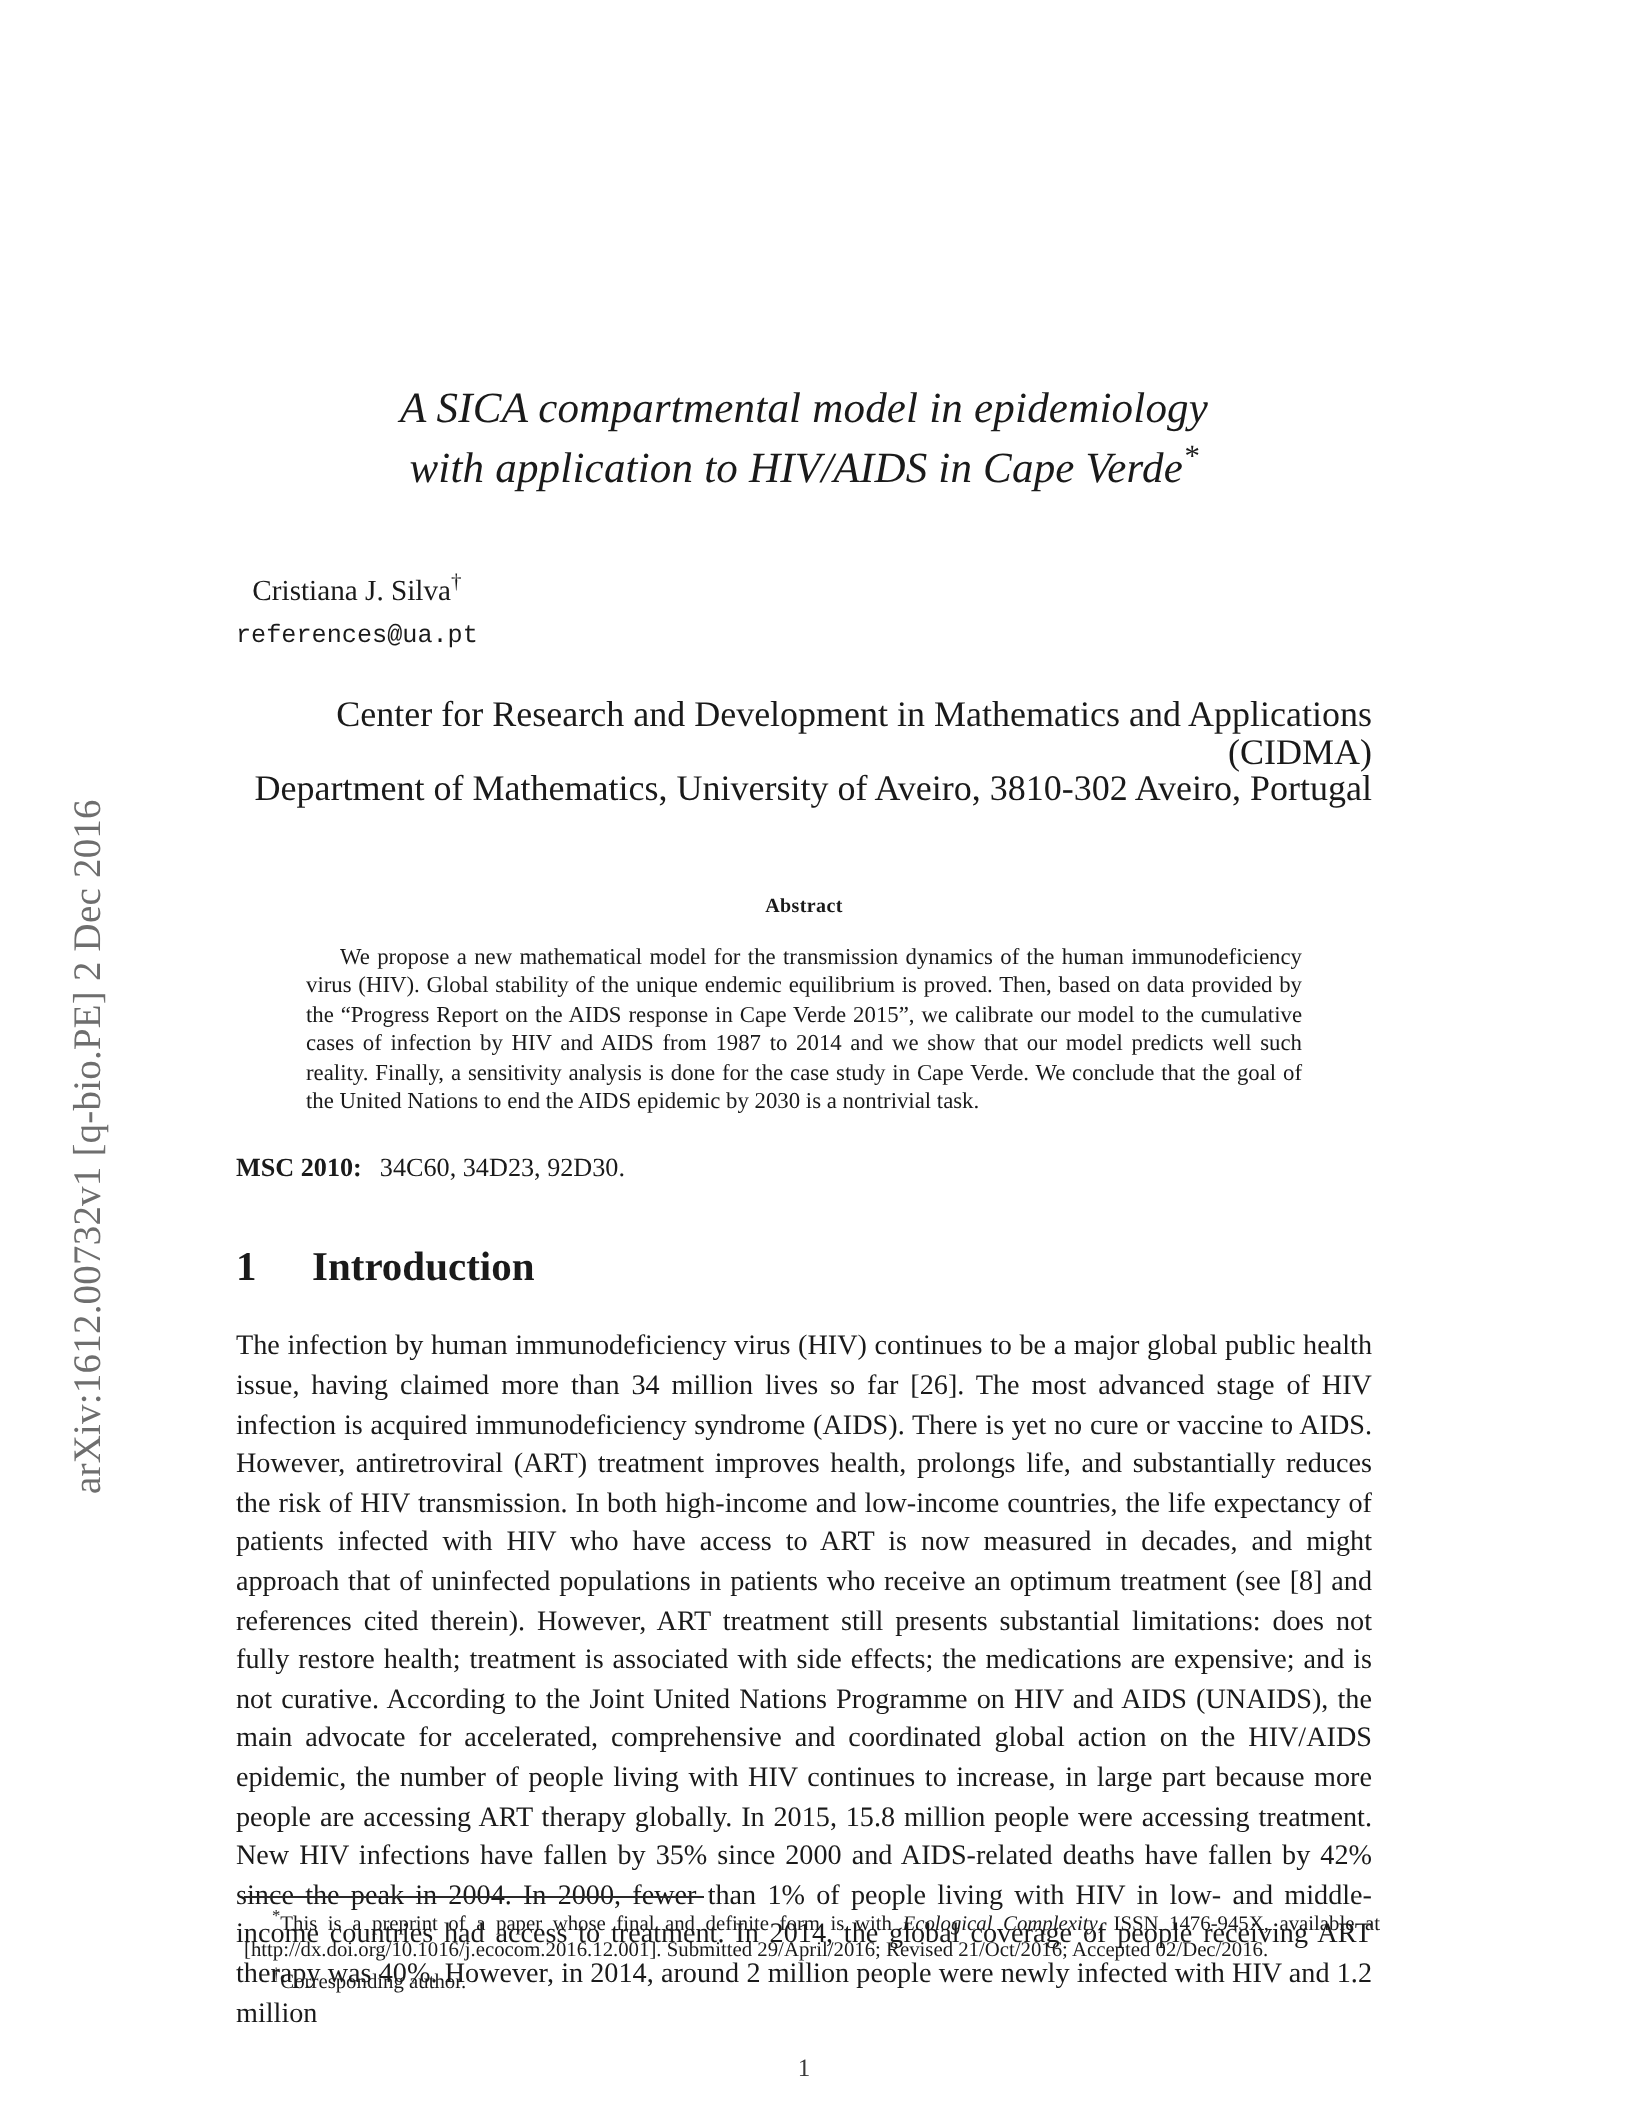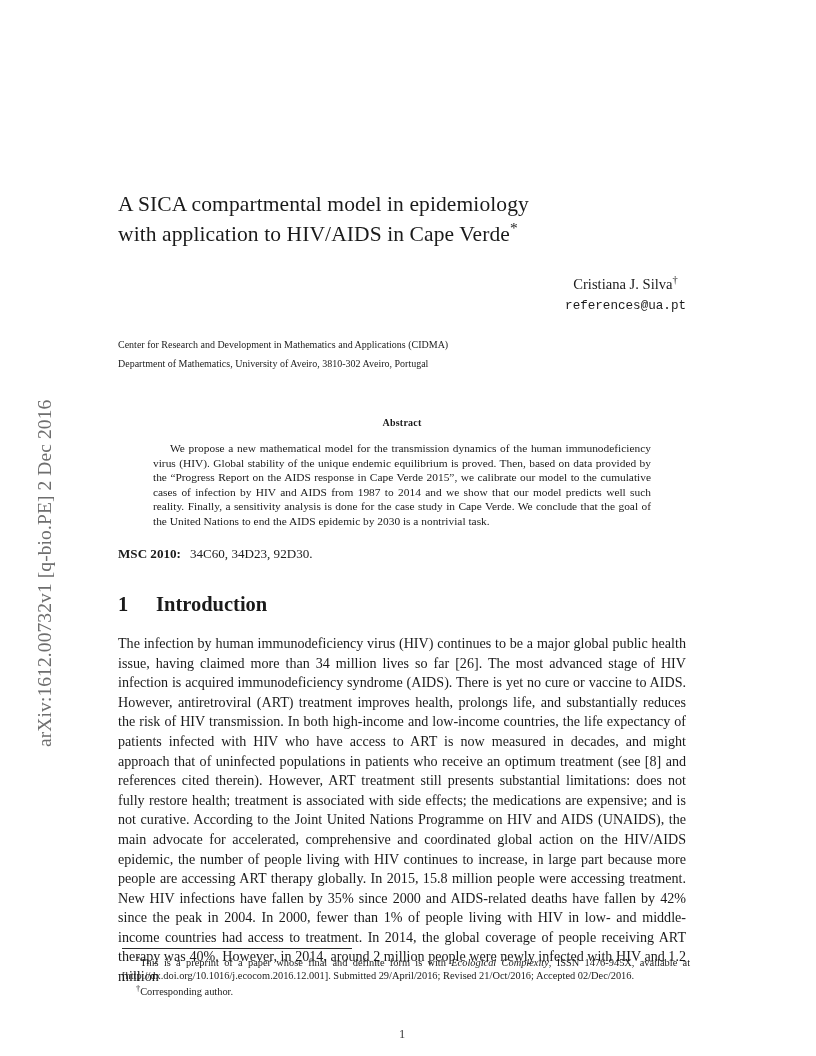--- a/index.html
+++ b/index.html
@@ -44,58 +44,60 @@
     position: absolute;
     left: 118px;
     top: 0;
     width: 568px;
     height: 1056px;
   }
 
   
   #title-block {
     margin-top: 189px;
+    text-align: center;
+    font-style: italic;
   }
   .title-line {
     font-size: 21.5px;
     line-height: 30px;
     letter-spacing: 0.1px;
   }
   .sup {
     font-size: 0.72em;
     vertical-align: super;
     line-height: 0;
   }
 
   
   #authors-block {
-    margin-top: 25px;
+    margin-top: 37px;
     display: flex;
-    justify-content: flex-end;
+    justify-content: flex-start;
     gap: 54px;
   }
   .author-col {
     text-align: center;
   }
   .author-name {
     font-size: 14.6px;
     line-height: 20px;
   }
   .author-email {
     font-family: "Liberation Mono", "DejaVu Sans Mono", monospace;
     font-size: 12.6px;
     line-height: 19px;
     margin-top: 3px;
   }
 
   
   #affiliation-block {
     margin-top: 20px;
-    text-align: left;
-    font-size: 10px;
+    text-align: right;
+    font-size: 18px;
     line-height: 18.5px;
   }
 
   
   #abstract-block {
     margin: 42px 35px 0 35px;
   }
   #abstract-heading {
     text-align: center;
     font-weight: bold;

